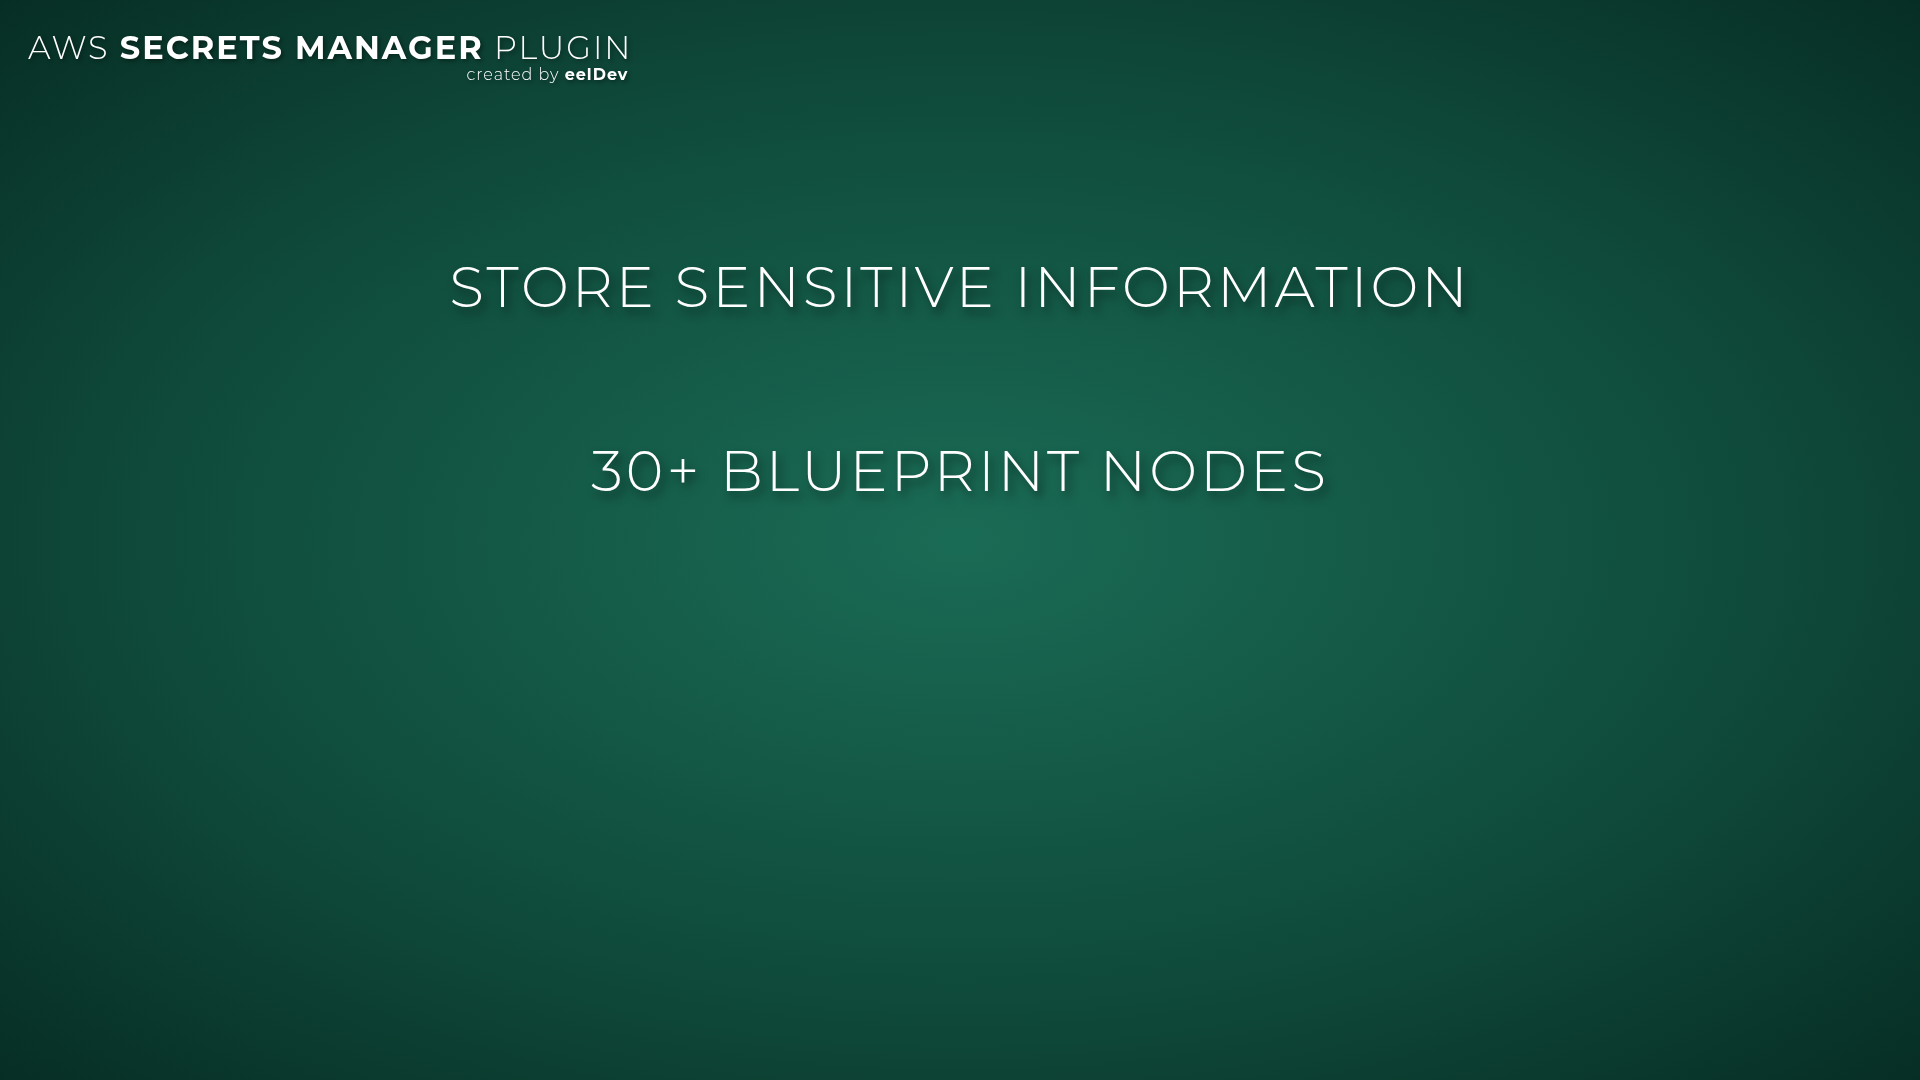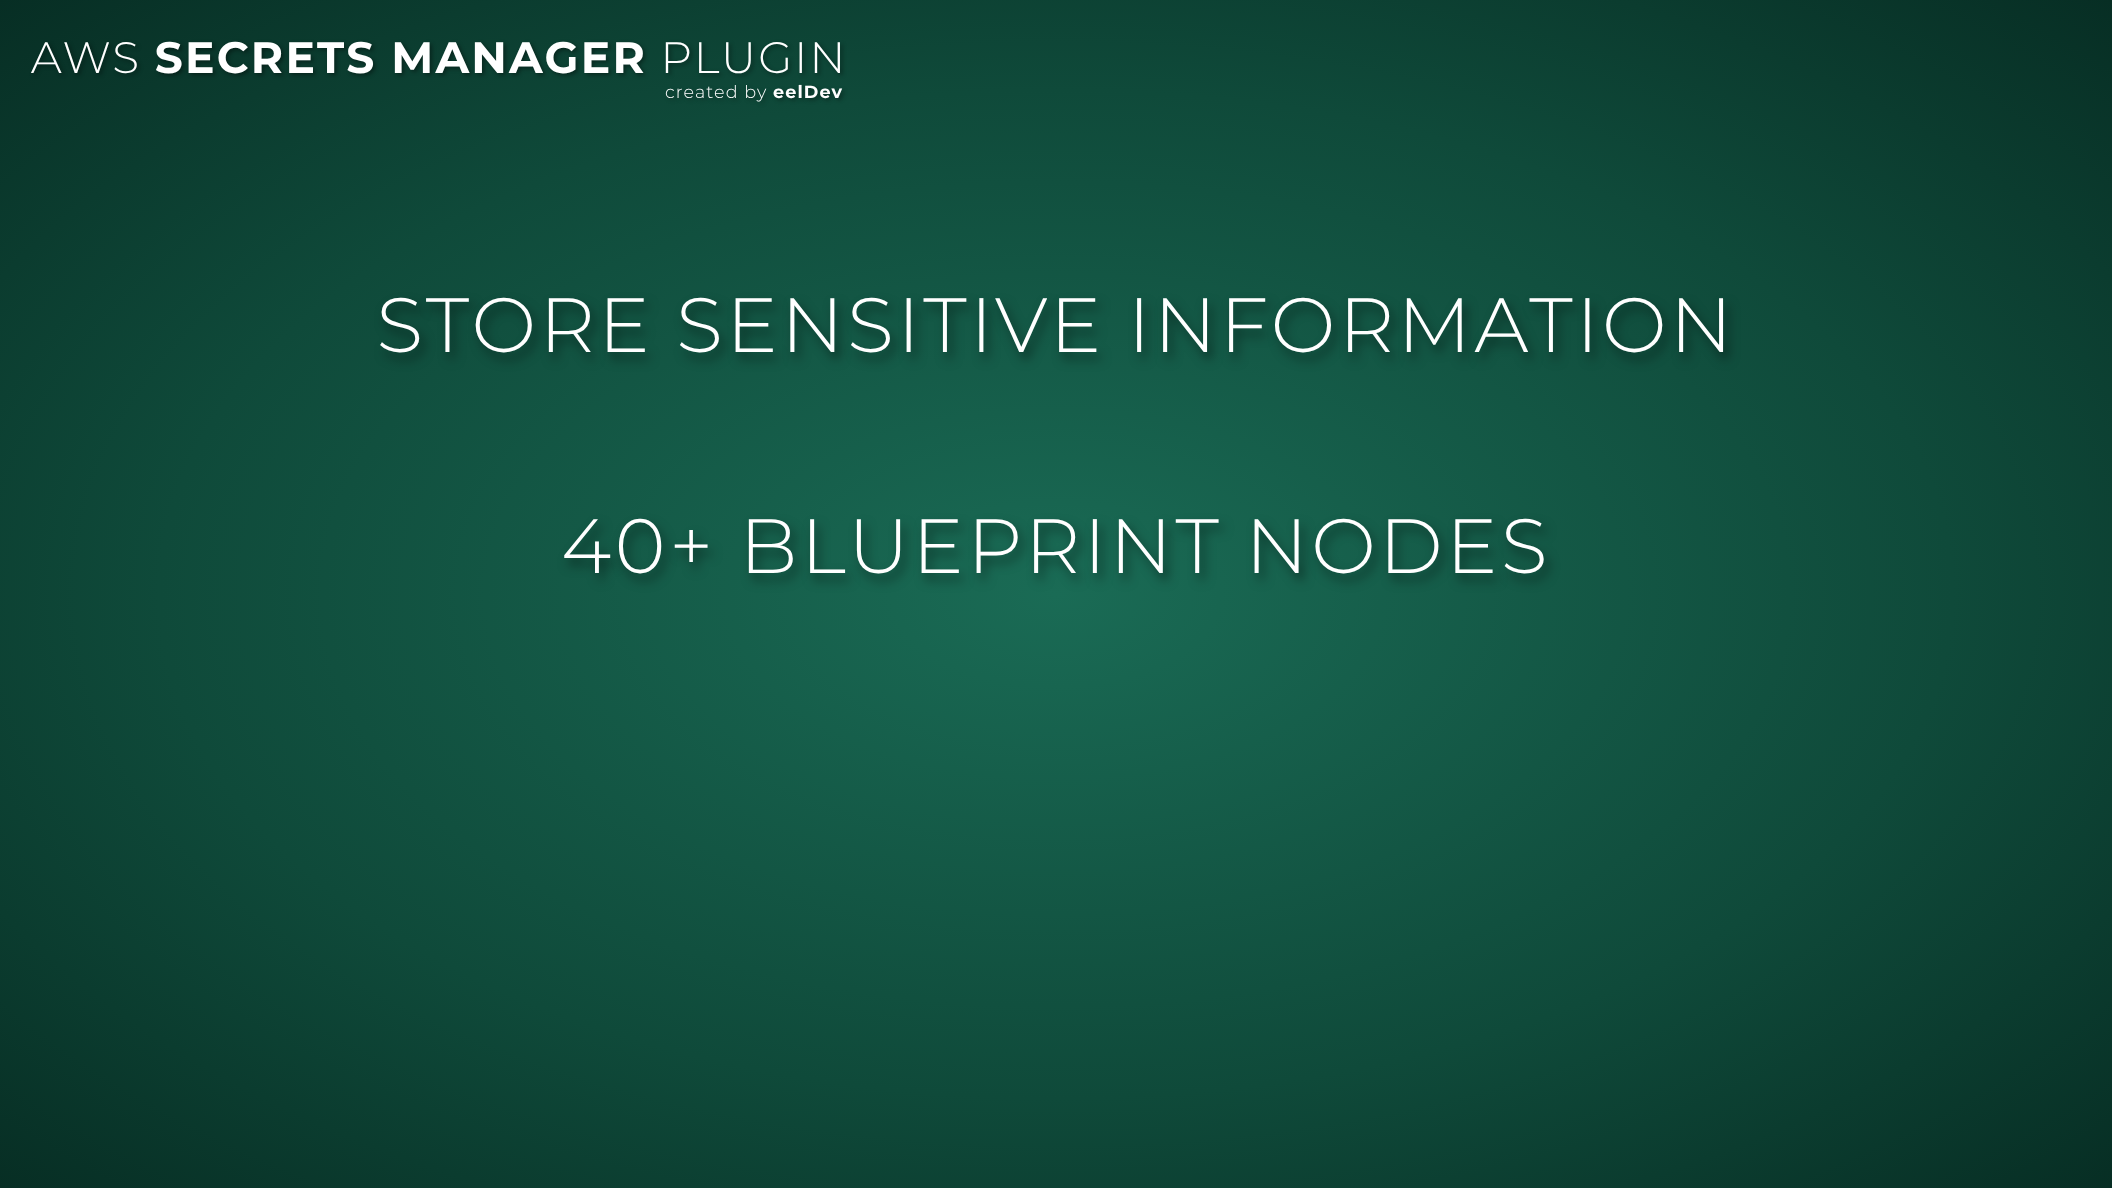--- a/index.html
+++ b/index.html
@@ -15,21 +15,21 @@
       overflow: hidden;
       position: relative;
     }
     .header {
       position: absolute;
       top: 28px;
       left: 28px;
       color: #ffffff;
     }
     .title-line {
-      font-size: 40px;
+      font-size: 32px;
       letter-spacing: 2px;
       text-shadow: 2px 2px 4px rgba(0,0,0,0.4);
     }
     .title-thin {
       font-weight: 300;
     }
     .title-bold {
       font-weight: 700;
     }
     .subtitle {
@@ -46,21 +46,21 @@
     }
     .content {
       position: absolute;
       top: 250px;
       left: 0;
       width: 100%;
       text-align: center;
       color: #ffffff;
     }
     .feature-line {
-      font-size: 70px;
+      font-size: 57px;
       font-weight: 300;
       letter-spacing: 3px;
       line-height: 1.3;
       text-shadow: 4px 6px 10px rgba(0,0,0,0.5);
     }
     .block1 {
       margin-bottom: 110px;
     }
     .block2 {
       margin-bottom: 110px;
@@ -76,15 +76,15 @@
   <div class="subtitle">
     <span>created by </span><span class="subtitle-bold">eelDev</span>
   </div>
 </div>
 
 <div class="content">
   <div class="block1">
     <div class="feature-line">STORE SENSITIVE INFORMATION</div>
   </div>
   <div class="block2">
-    <div class="feature-line">40+ BLUEPRINT NODES</div>
+    <div class="feature-line">30+ BLUEPRINT NODES</div>
   </div>
 </div>
 
 </body></html>

